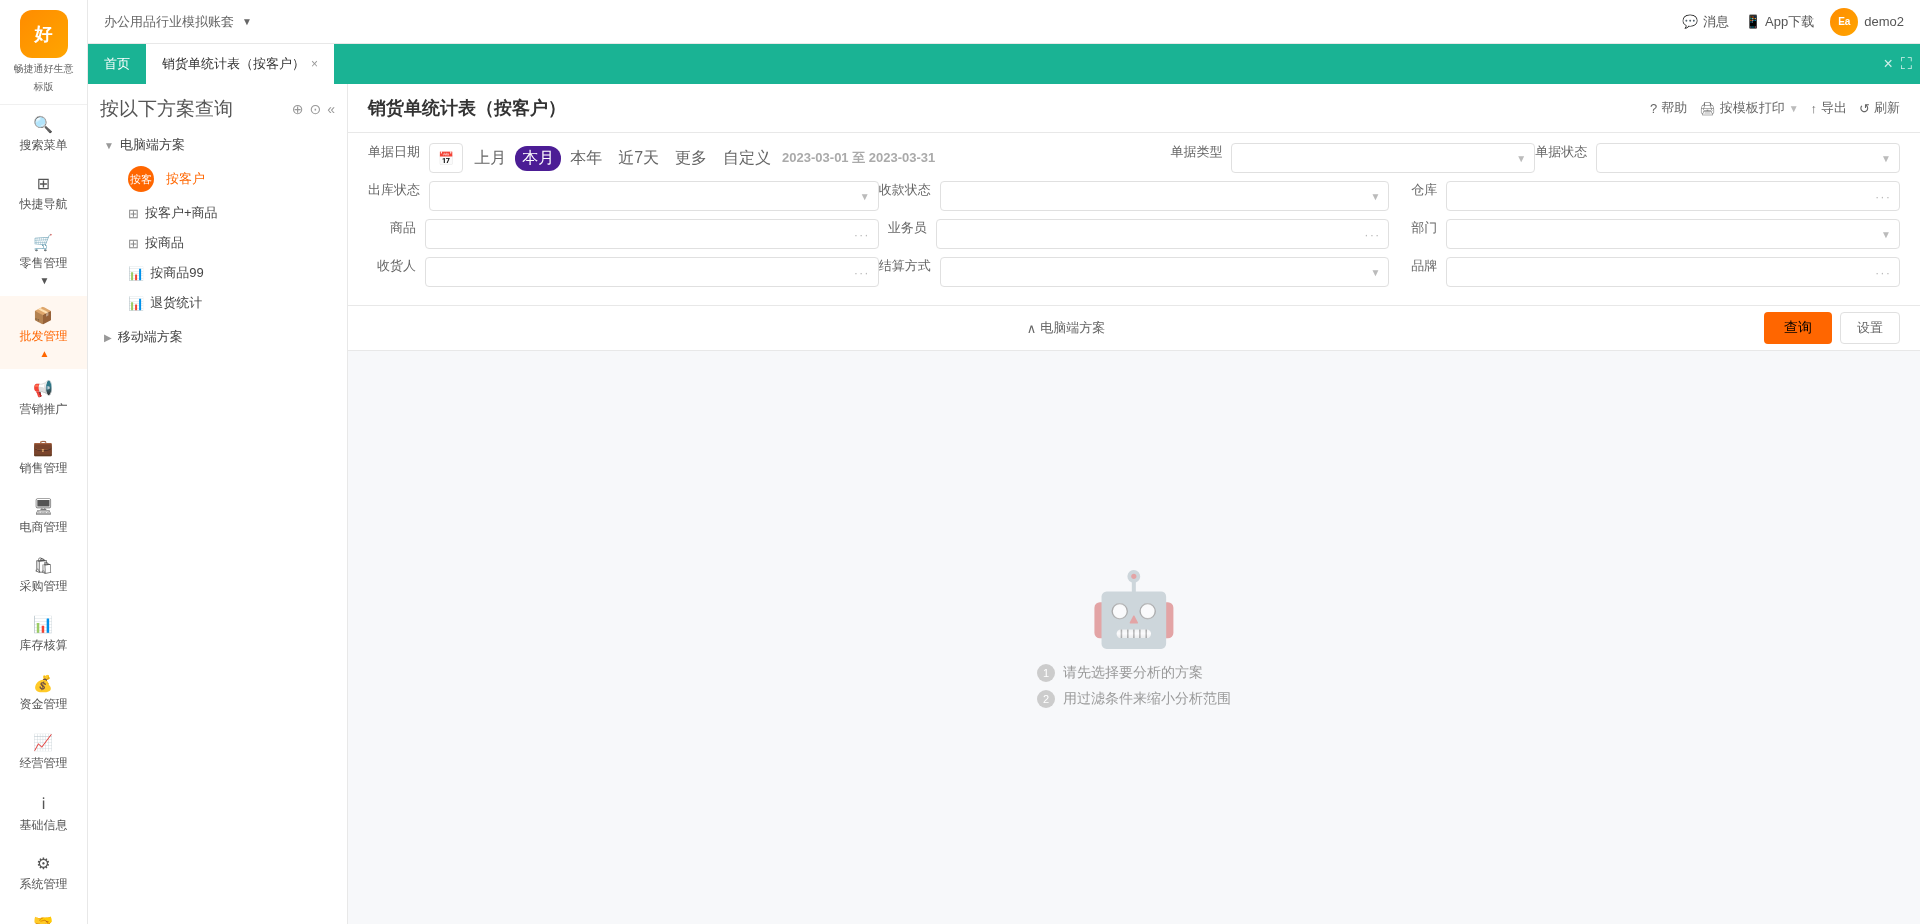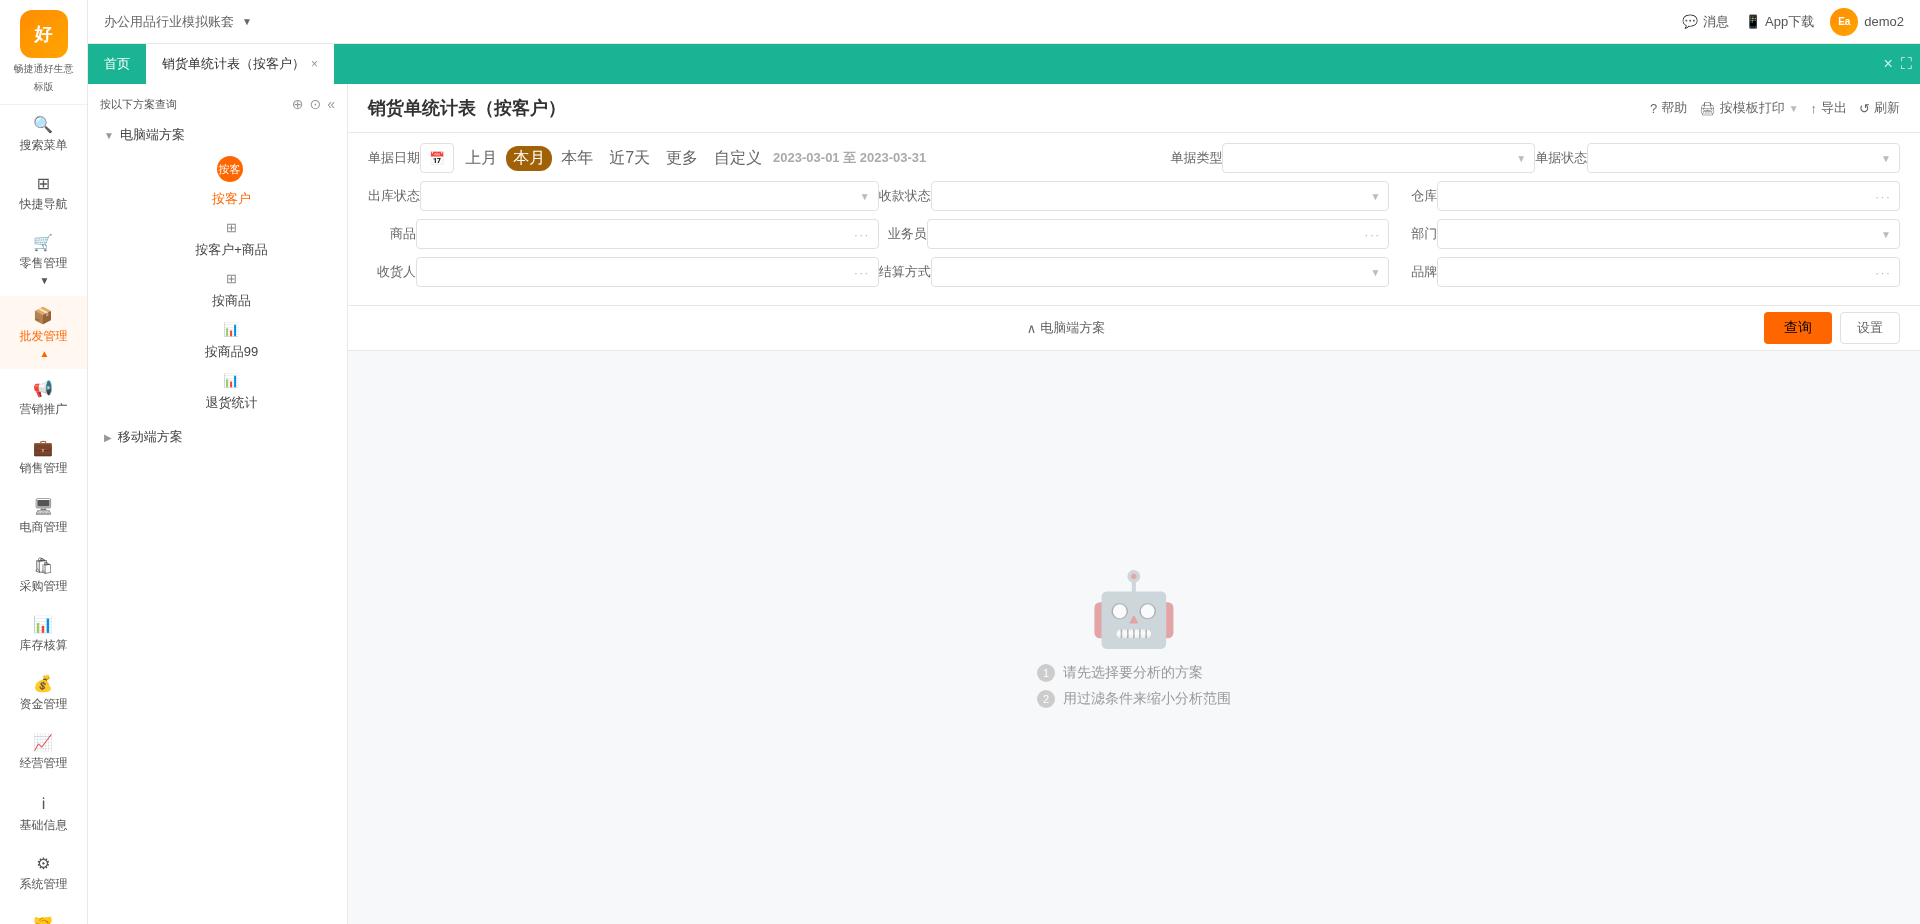--- a/index.html
+++ b/index.html
@@ -33,28 +33,28 @@
     .tab .close-btn { font-size: 12px; color: #999; cursor: pointer; }
     .tab.home { color: white; }
     .maximize-btn { margin-left: auto; margin-right: 8px; color: rgba(255,255,255,0.8); cursor: pointer; font-size: 16px; display: flex; gap: 8px; }
 
     
     .content { flex: 1; display: flex; overflow: hidden; }
 
     
     .left-panel { width: 260px; background: #fff; border-right: 1px solid #e8e8e8; flex-shrink: 0; overflow-y: auto; }
     .left-panel-header { padding: 12px 12px 8px; display: flex; align-items: center; justify-content: space-between; }
-    .left-panel-title { font-size: 11px; color: #555; }
+    .left-panel-title { font-size: 19px; color: #555; }
     .left-panel-actions { display: flex; gap: 6px; align-items: center; }
     .left-panel-actions span { cursor: pointer; color: #999; font-size: 14px; }
 
     .tree-item { padding: 6px 12px 6px 16px; display: flex; align-items: center; gap: 6px; cursor: pointer; font-size: 13px; color: #444; }
     .tree-item .tree-arrow { font-size: 10px; color: #999; }
     .tree-child { padding-left: 32px; }
-    .tree-child-item { padding: 6px 12px 6px 8px; display: flex; align-items: center; gap: 6px; cursor: pointer; font-size: 13px; color: #444; flex-direction: column; }
+    .tree-child-item { padding: 6px 12px 6px 8px; display: flex; align-items: center; gap: 6px; cursor: pointer; font-size: 13px; color: #444; }
     .tree-child-item.active { color: #ff6600; }
     .tree-child-item .tree-icon { font-size: 13px; color: #888; }
     .active-dot { width: 28px; height: 28px; background: #ff6600; border-radius: 50%; display: flex; align-items: center; justify-content: center; color: white; font-size: 12px; margin-right: 4px; }
 
     
     .right-panel { flex: 1; display: flex; flex-direction: column; overflow: hidden; background: #f7f8fa; }
 
     .page-header { background: #fff; padding: 12px 20px 0; border-bottom: 1px solid #e8e8e8; display: flex; align-items: center; justify-content: space-between; flex-shrink: 0; }
     .page-title { font-size: 18px; font-weight: 600; color: #333; padding-bottom: 12px; }
     .page-header-actions { display: flex; align-items: center; gap: 12px; padding-bottom: 12px; }
@@ -65,32 +65,32 @@
     
     .empty-state { flex: 1; display: flex; flex-direction: column; align-items: center; justify-content: center; gap: 12px; }
     .empty-hints { display: flex; flex-direction: column; gap: 8px; }
     .empty-hint { display: flex; align-items: center; gap: 8px; color: #999; font-size: 14px; }
     .hint-num { width: 18px; height: 18px; border-radius: 50%; background: #ccc; color: white; font-size: 11px; display: flex; align-items: center; justify-content: center; flex-shrink: 0; }
 
     
     .filters-wrapper { background: #fff; padding: 10px 20px; border-bottom: 1px solid #e8e8e8; flex-shrink: 0; }
     .frow { display: flex; align-items: center; margin-bottom: 8px; gap: 0; }
     .frow:last-child { margin-bottom: 8px; }
-    .fcell { display: flex; align-items: center; flex: 1; gap: 0; min-width: 0; }
+    .fcell { display: flex; flex: 1; gap: 9px; min-width: 0; }
     .flabel { color: #666; font-size: 13px; white-space: nowrap; min-width: 48px; text-align: right; }
     .finput { flex: 1; height: 30px; border: 1px solid #e0e0e0; border-radius: 4px; padding: 0 8px; font-size: 13px; color: #333; display: flex; align-items: center; cursor: pointer; position: relative; background: #fff; }
     .finput .fval { flex: 1; color: #999; }
     .finput .farr { color: #bbb; font-size: 10px; }
     .finput .fdots { color: #bbb; letter-spacing: 1px; }
 
     .date-filter { display: flex; align-items: center; gap: 4px; flex: 2; }
     .date-picker-input { height: 30px; border: 1px solid #e0e0e0; border-radius: 4px; padding: 0 8px; font-size: 13px; color: #333; display: flex; align-items: center; gap: 4px; cursor: pointer; background: #fff; white-space: nowrap; }
     .shortcut-btns { display: flex; align-items: center; gap: 2px; }
     .sc-btn { padding: 2px 7px; font-size: 16px; color: #666; cursor: pointer; border-radius: 12px; }
-    .sc-btn.active { background: #a16207; color: white; }
+    .sc-btn.active { background: #4c1d95; color: white; }
     .date-range-text { font-size: 13px; color: #aaa; white-space: nowrap; font-weight: bold; }
   </style>
 </head>
 <body>
 
 <div class="sidebar">
   <div class="sidebar-logo">
     <div class="logo-icon">好</div>
     <div class="logo-text">畅捷通好生意</div>
     <div class="logo-text">标版</div>

